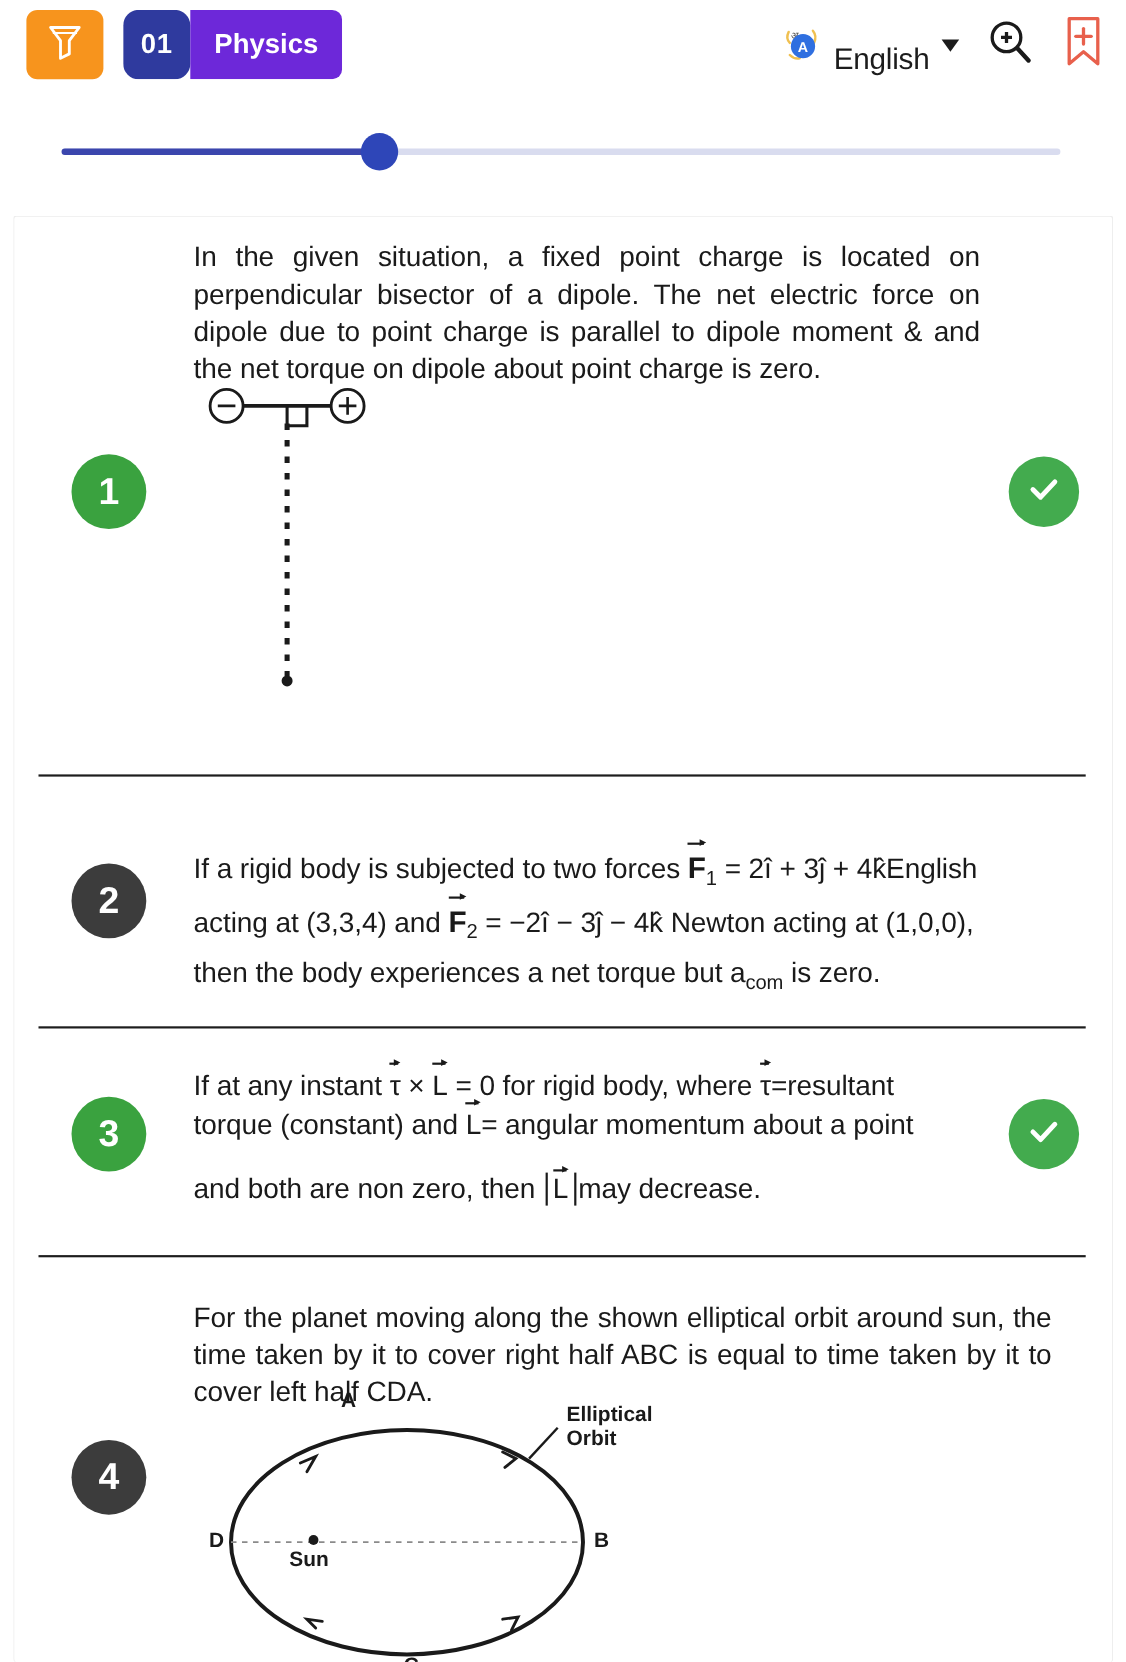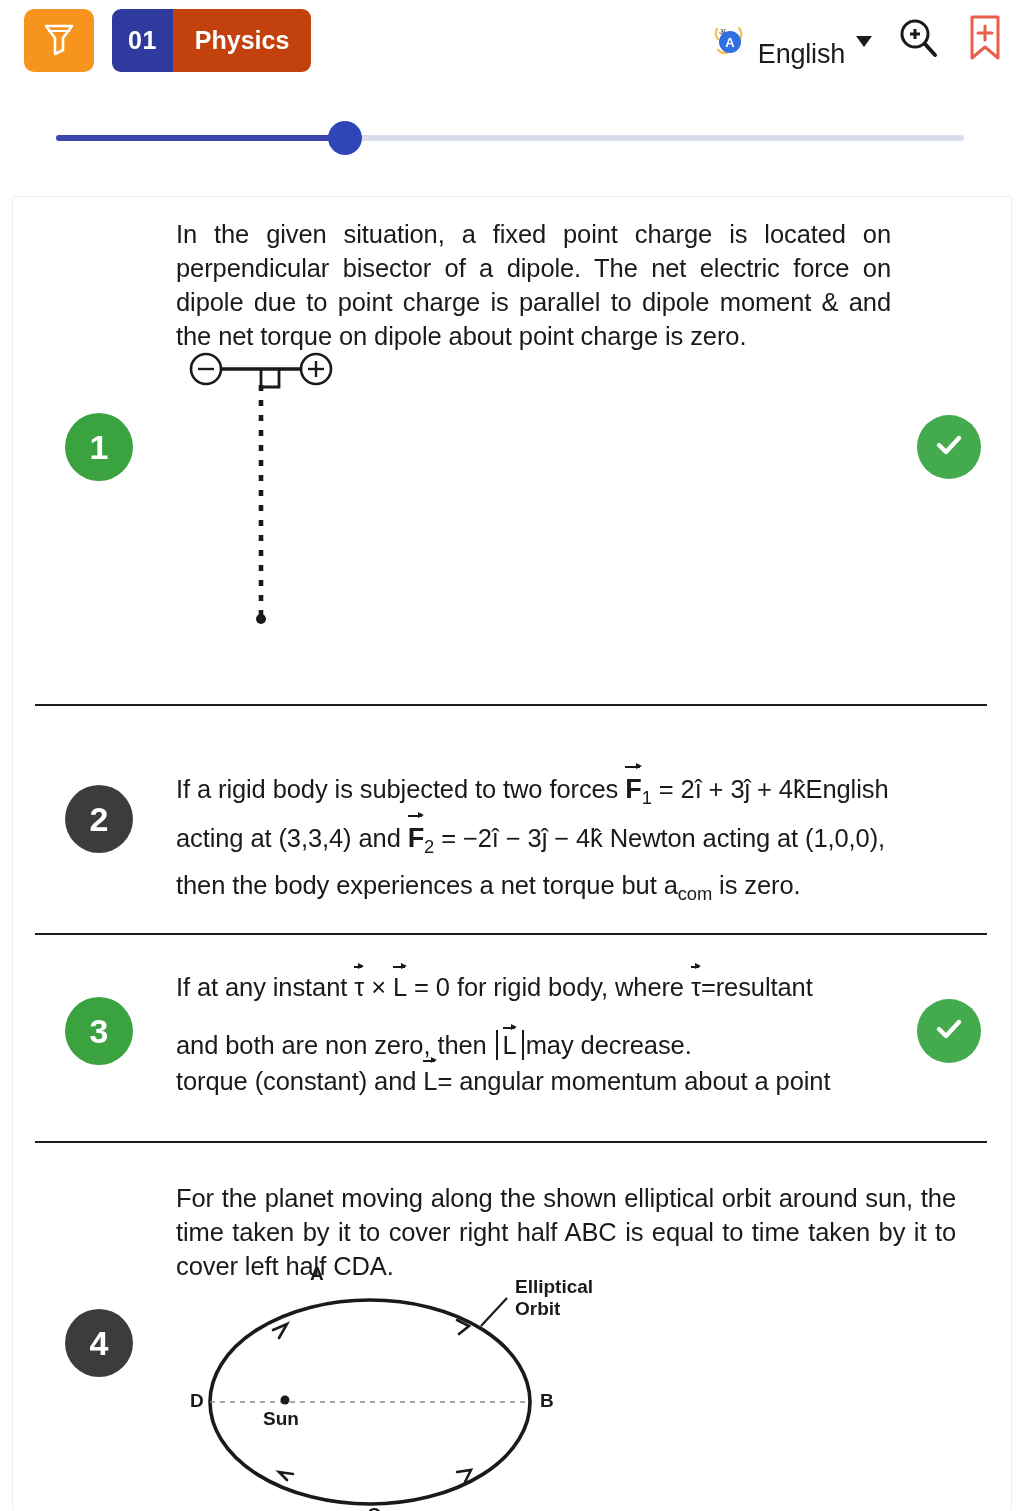--- a/index.html
+++ b/index.html
@@ -39,23 +39,24 @@
     cursor: pointer;
   }
   .chip-num {
     background: #2f3a9e;
     color: #ffffff;
     font-size: 25px;
     font-weight: 600;
     display: flex; align-items: center; justify-content: center;
     padding: 0 16px;
     letter-spacing: 0.5px;
+    border-radius: 14px;
   }
   .chip-label {
-    background: #c2410c;
+    background: #6d28d9;
     color: #ffffff;
     font-size: 25px;
     font-weight: 600;
     display: flex; align-items: center; justify-content: center;
     padding: 0 22px;
   }
   .top-right {
     position: absolute;
     right: 18px; top: 8px;
     height: 64px;
@@ -351,25 +352,25 @@
         <svg width="38" height="38" viewBox="0 0 38 38">
           <path d="M9 19 L16 26 L29 12" fill="none" stroke="#ffffff" stroke-width="4.4" stroke-linecap="round" stroke-linejoin="round"></path>
         </svg>
       </span>
     </div>
 
     <div class="qtext" style="left:163px; top:772px; width:718px;">
       <div style="line-height:36px;">
         <span>If at any instant </span><span class="vec"><span>τ</span></span><span> × </span><span class="vec"><span>L</span></span><span> = 0 for rigid body, where </span><span class="vec"><span>τ</span></span><span>=resultant</span>
       </div>
+      <div style="line-height:36px;">
+        <span>torque (constant) and </span><span class="vec"><span>L</span></span><span>= angular momentum about a point</span>
+      </div>
       <div style="line-height:36px; margin-top:22px; text-align:left;">
         <span>and both are non zero, then </span><span class="absbar"><span class="vec"><span>L</span></span></span><span>may decrease.</span>
-      </div>
-      <div style="line-height:36px;">
-        <span>torque (constant) and </span><span class="vec"><span>L</span></span><span>= angular momentum about a point</span>
       </div>
     </div>
 
     <div class="divider" style="top:944px;"></div>
   </div>
 
   <div class="q-block">
 
     <div class="badge badge-dark" style="left:52px; top:1112px;">
       <span>4</span>

